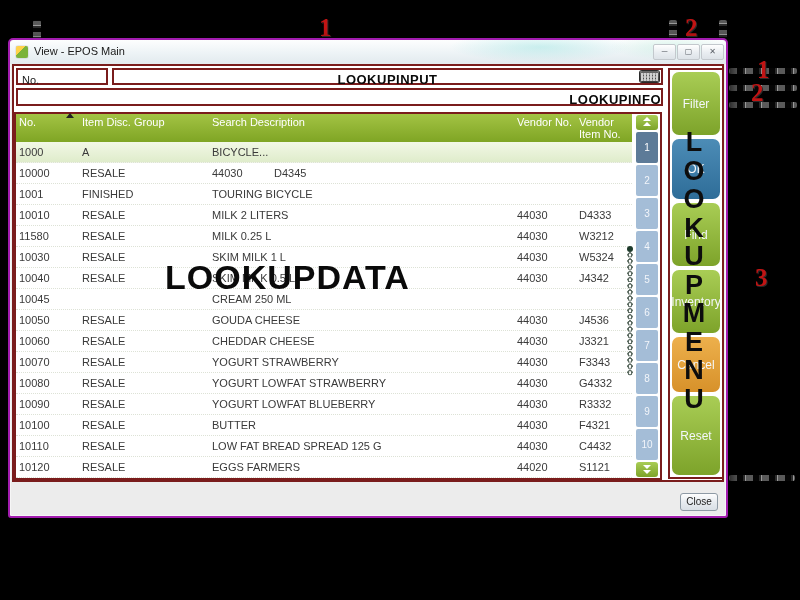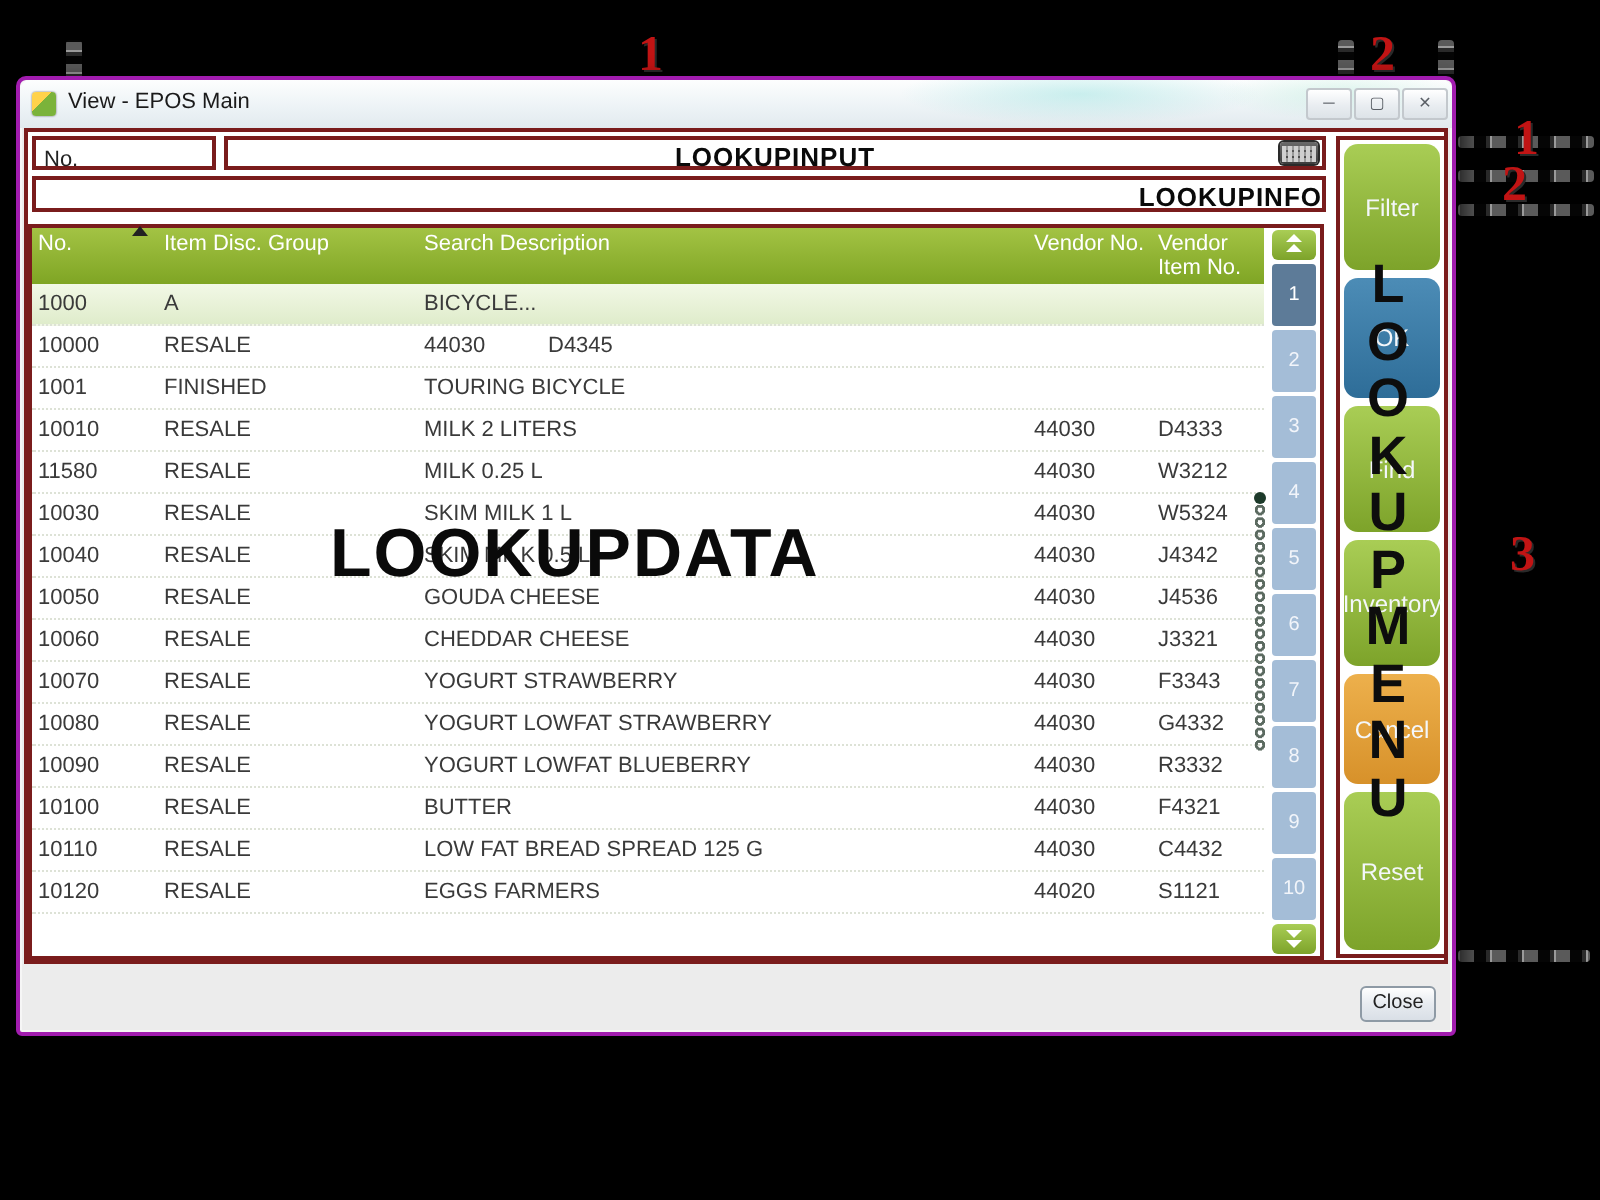--- a/index.html
+++ b/index.html
@@ -202,20 +202,27 @@
             <div class="tcell c4">W5324</div>
           </div>
           <div class="trow">
             <div class="tcell c0">10040</div>
             <div class="tcell c1">RESALE</div>
             <div class="tcell c2">SKIM MILK 0.5 L</div>
             <div class="tcell c3">44030</div>
             <div class="tcell c4">J4342</div>
           </div>
           <div class="trow">
+            <div class="tcell c0">10045</div>
+            <div class="tcell c1"></div>
+            <div class="tcell c2">CREAM 250 ML</div>
+            <div class="tcell c3"></div>
+            <div class="tcell c4"></div>
+          </div>
+          <div class="trow">
             <div class="tcell c0">10050</div>
             <div class="tcell c1">RESALE</div>
             <div class="tcell c2">GOUDA CHEESE</div>
             <div class="tcell c3">44030</div>
             <div class="tcell c4">J4536</div>
           </div>
           <div class="trow">
             <div class="tcell c0">10060</div>
             <div class="tcell c1">RESALE</div>
             <div class="tcell c2">CHEDDAR CHEESE</div>

